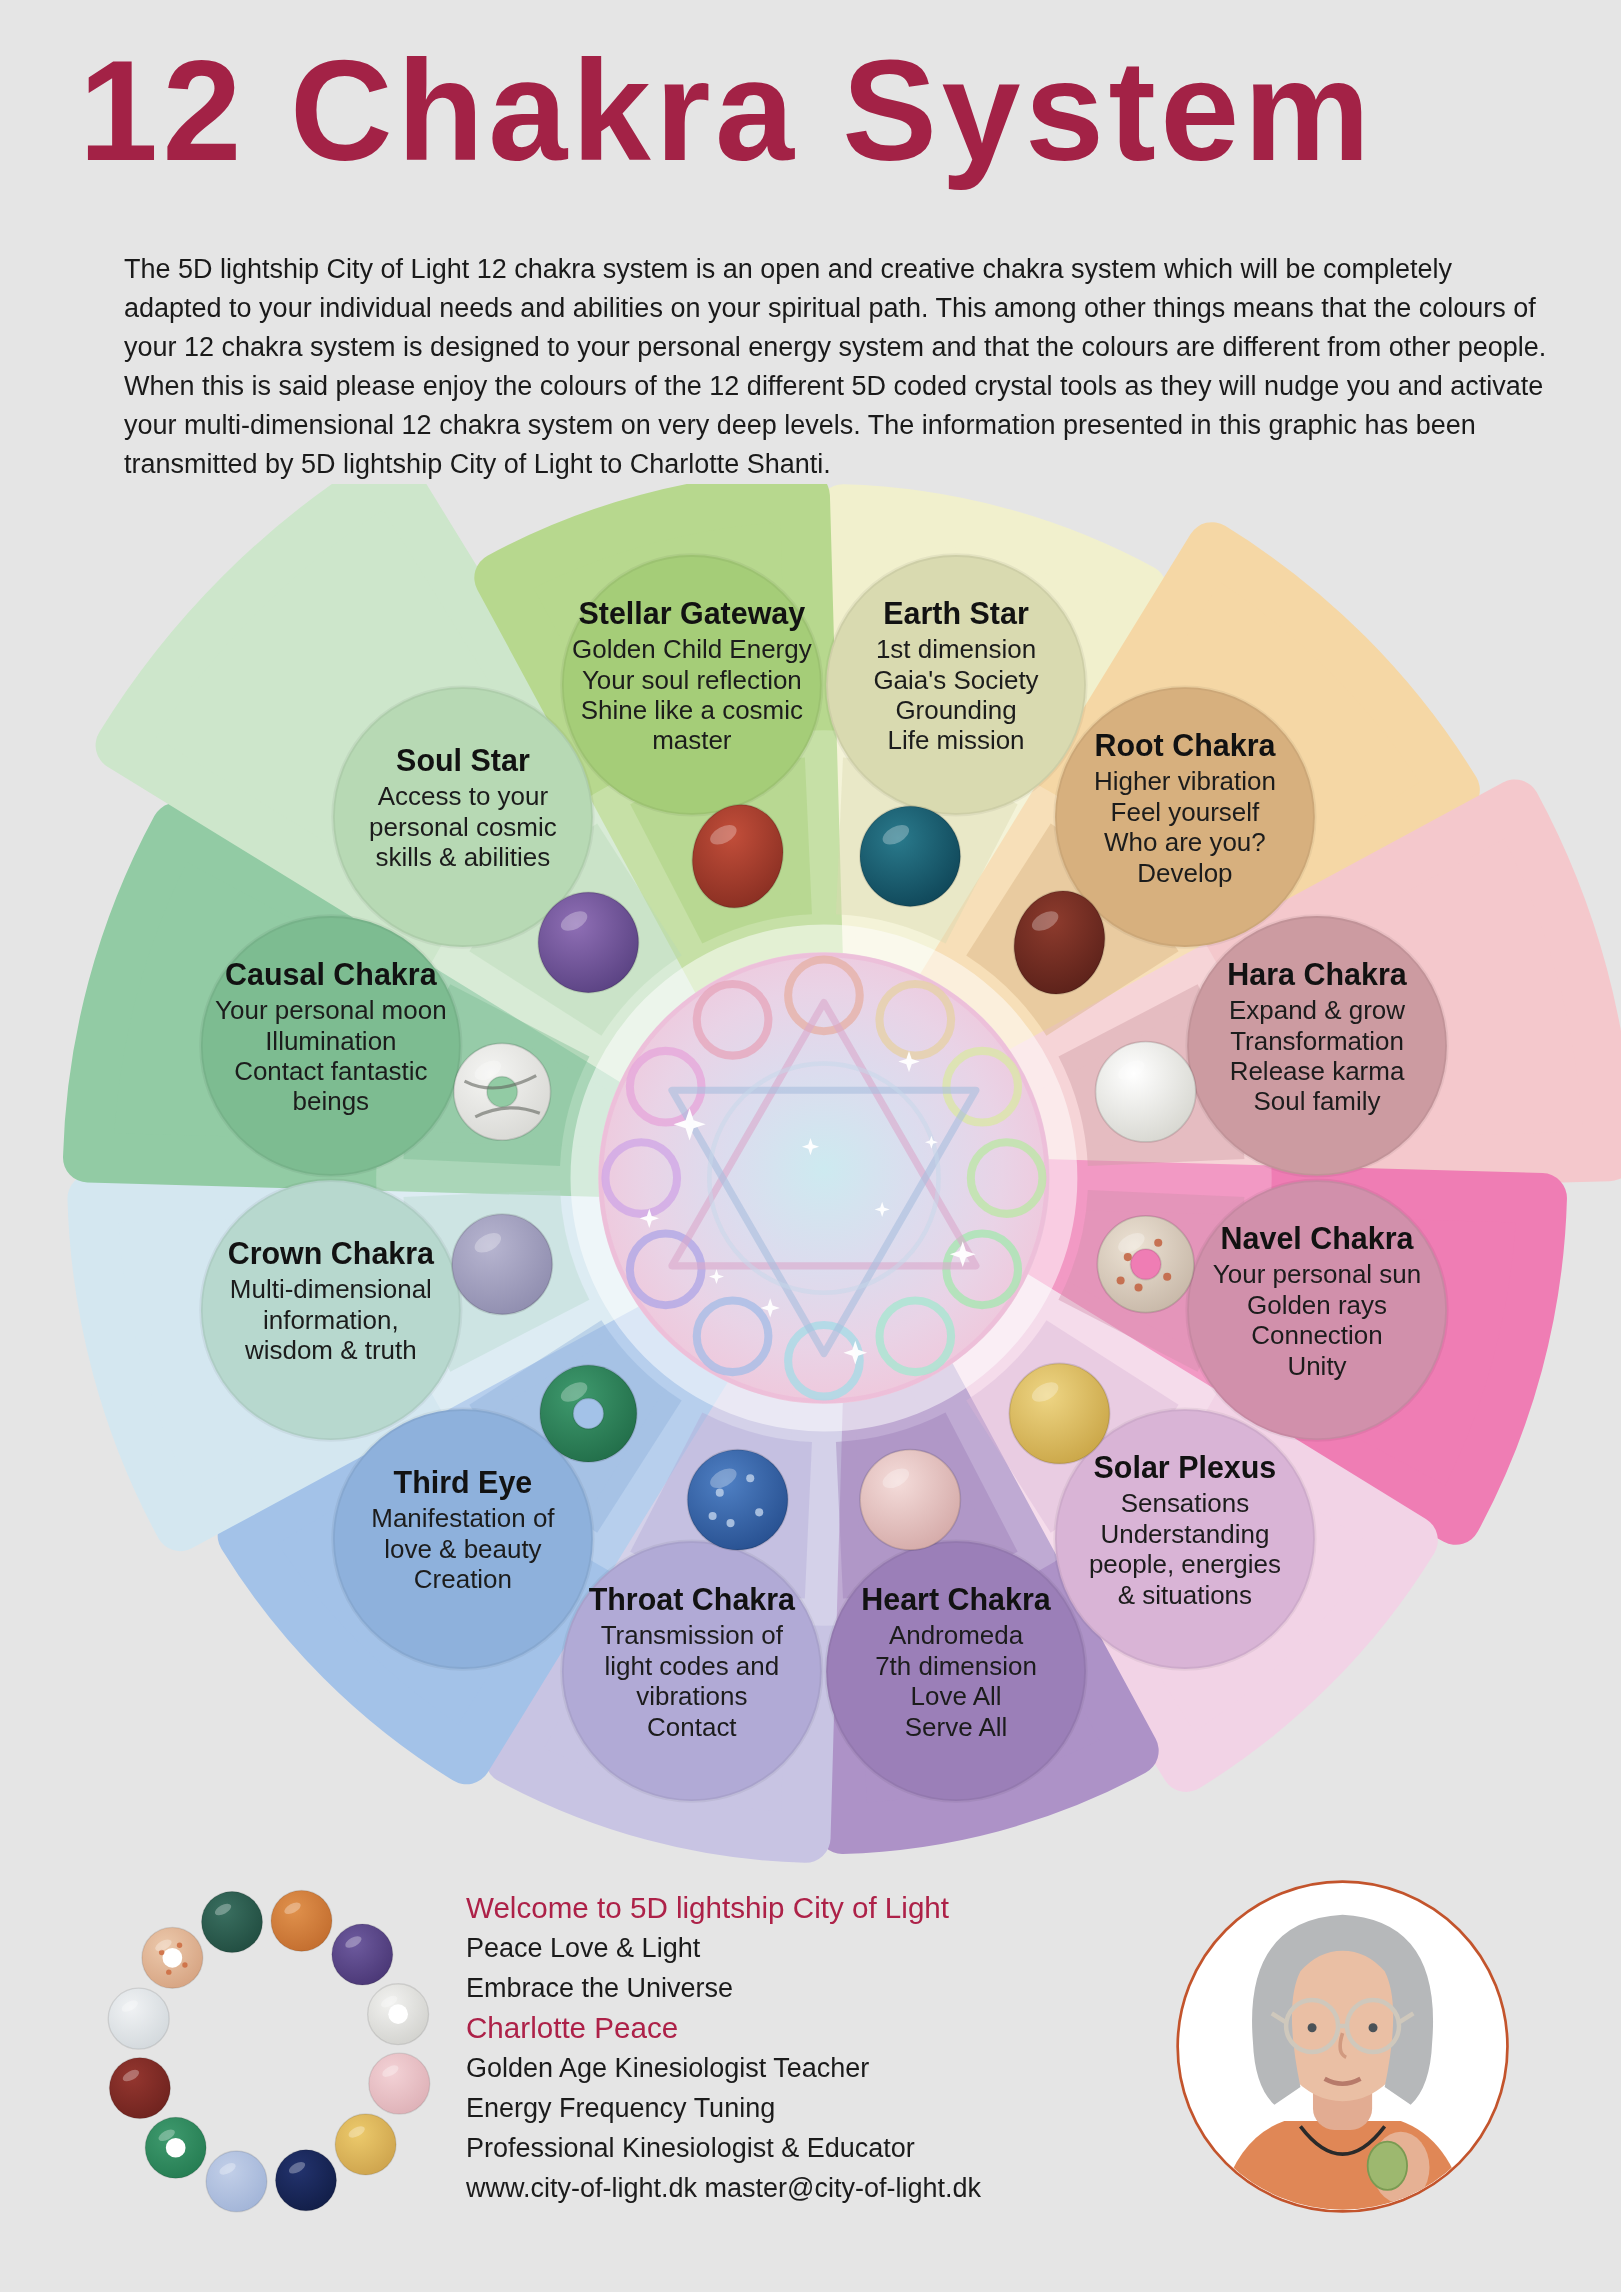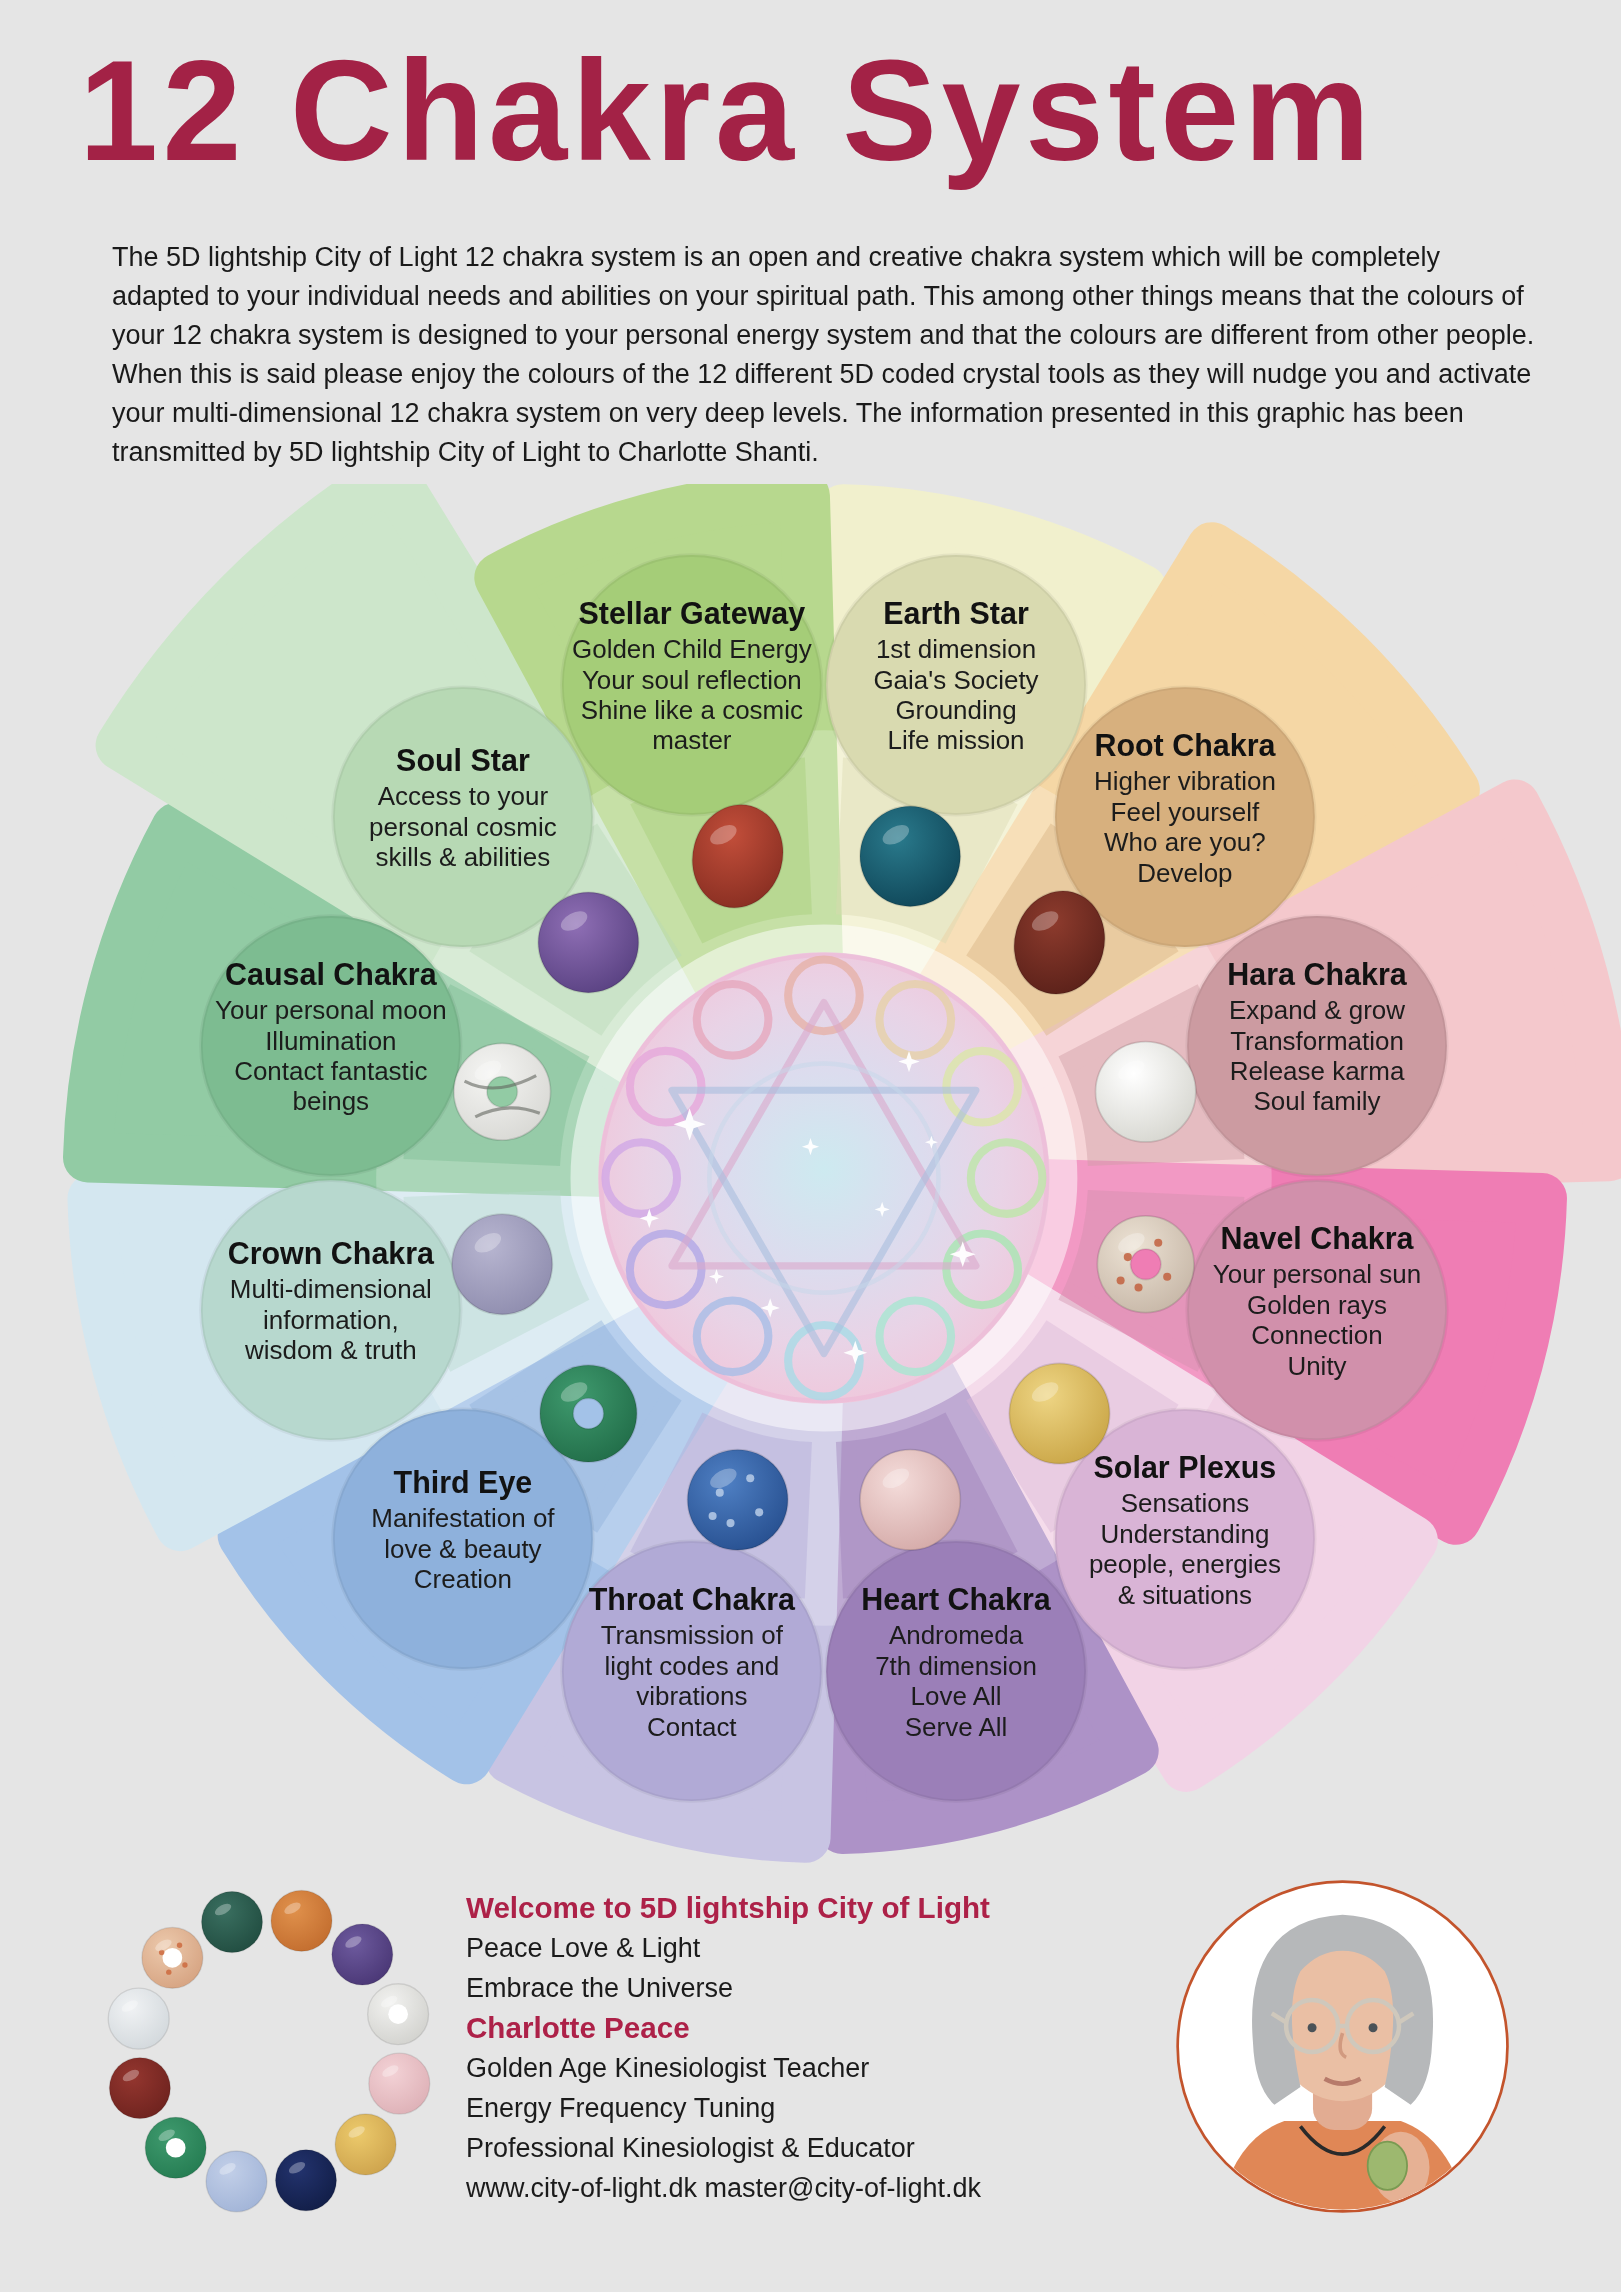--- a/index.html
+++ b/index.html
@@ -1,26 +1,26 @@
 <!DOCTYPE html>
 <html style="font-size:14.3px"><head>
 <meta charset="utf-8">
 <style>
   html,body{margin:0;padding:0;}
   body{width:1621px;height:2293px;background:#ffffff;font-family:"Liberation Sans",sans-serif;}
   .page{position:relative;width:1621px;height:2293px;background:#e5e5e5;overflow:hidden;}
   .title{position:absolute;left:79px;top:36px;margin:0;font-size:142px;line-height:1.05;
          font-weight:bold;letter-spacing:4.5px;color:#a32246;white-space:nowrap;}
-  .intro{position:absolute;left:112px;top:238px;width:1433px;margin:0;font-size:27px;
+  .intro{position:absolute;left:112px;top:238px;width:1433px;margin:12px;font-size:27px;
          line-height:39px;color:#1a1a1a;}
   #wheel{position:absolute;left:0;top:484px;}
   #ring{position:absolute;left:54px;top:1881px;}
   #portrait{position:absolute;left:1166px;top:1870px;}
   .footer-text{position:absolute;left:466px;top:1888px;font-size:27px;line-height:40px;color:#1b1b1b;}
-  .footer-text .fh{font-weight:bold;font-size:29.6px;color:#ad2148;}
+  .footer-text .fh{font-weight:normal;font-size:29.6px;color:#ad2148;}
   svg text{font-family:"Liberation Sans",sans-serif;}
 </style>
 </head>
 <body>
 
 <div class="page">
 
   <h1 class="title">12 Chakra System</h1>
 
   <p class="intro">The 5D lightship City of Light 12 chakra system is an open and creative chakra system which will be completely adapted to your individual needs and abilities on your spiritual path. This among other things means that the colours of your 12 chakra system is designed to your personal energy system and that the colours are different from other people. When this is said please enjoy the colours of the 12 different 5D coded crystal tools as they will nudge you and activate your multi-dimensional 12 chakra system on very deep levels. The information presented in this graphic has been transmitted by 5D lightship City of Light to Charlotte Shanti.</p>

